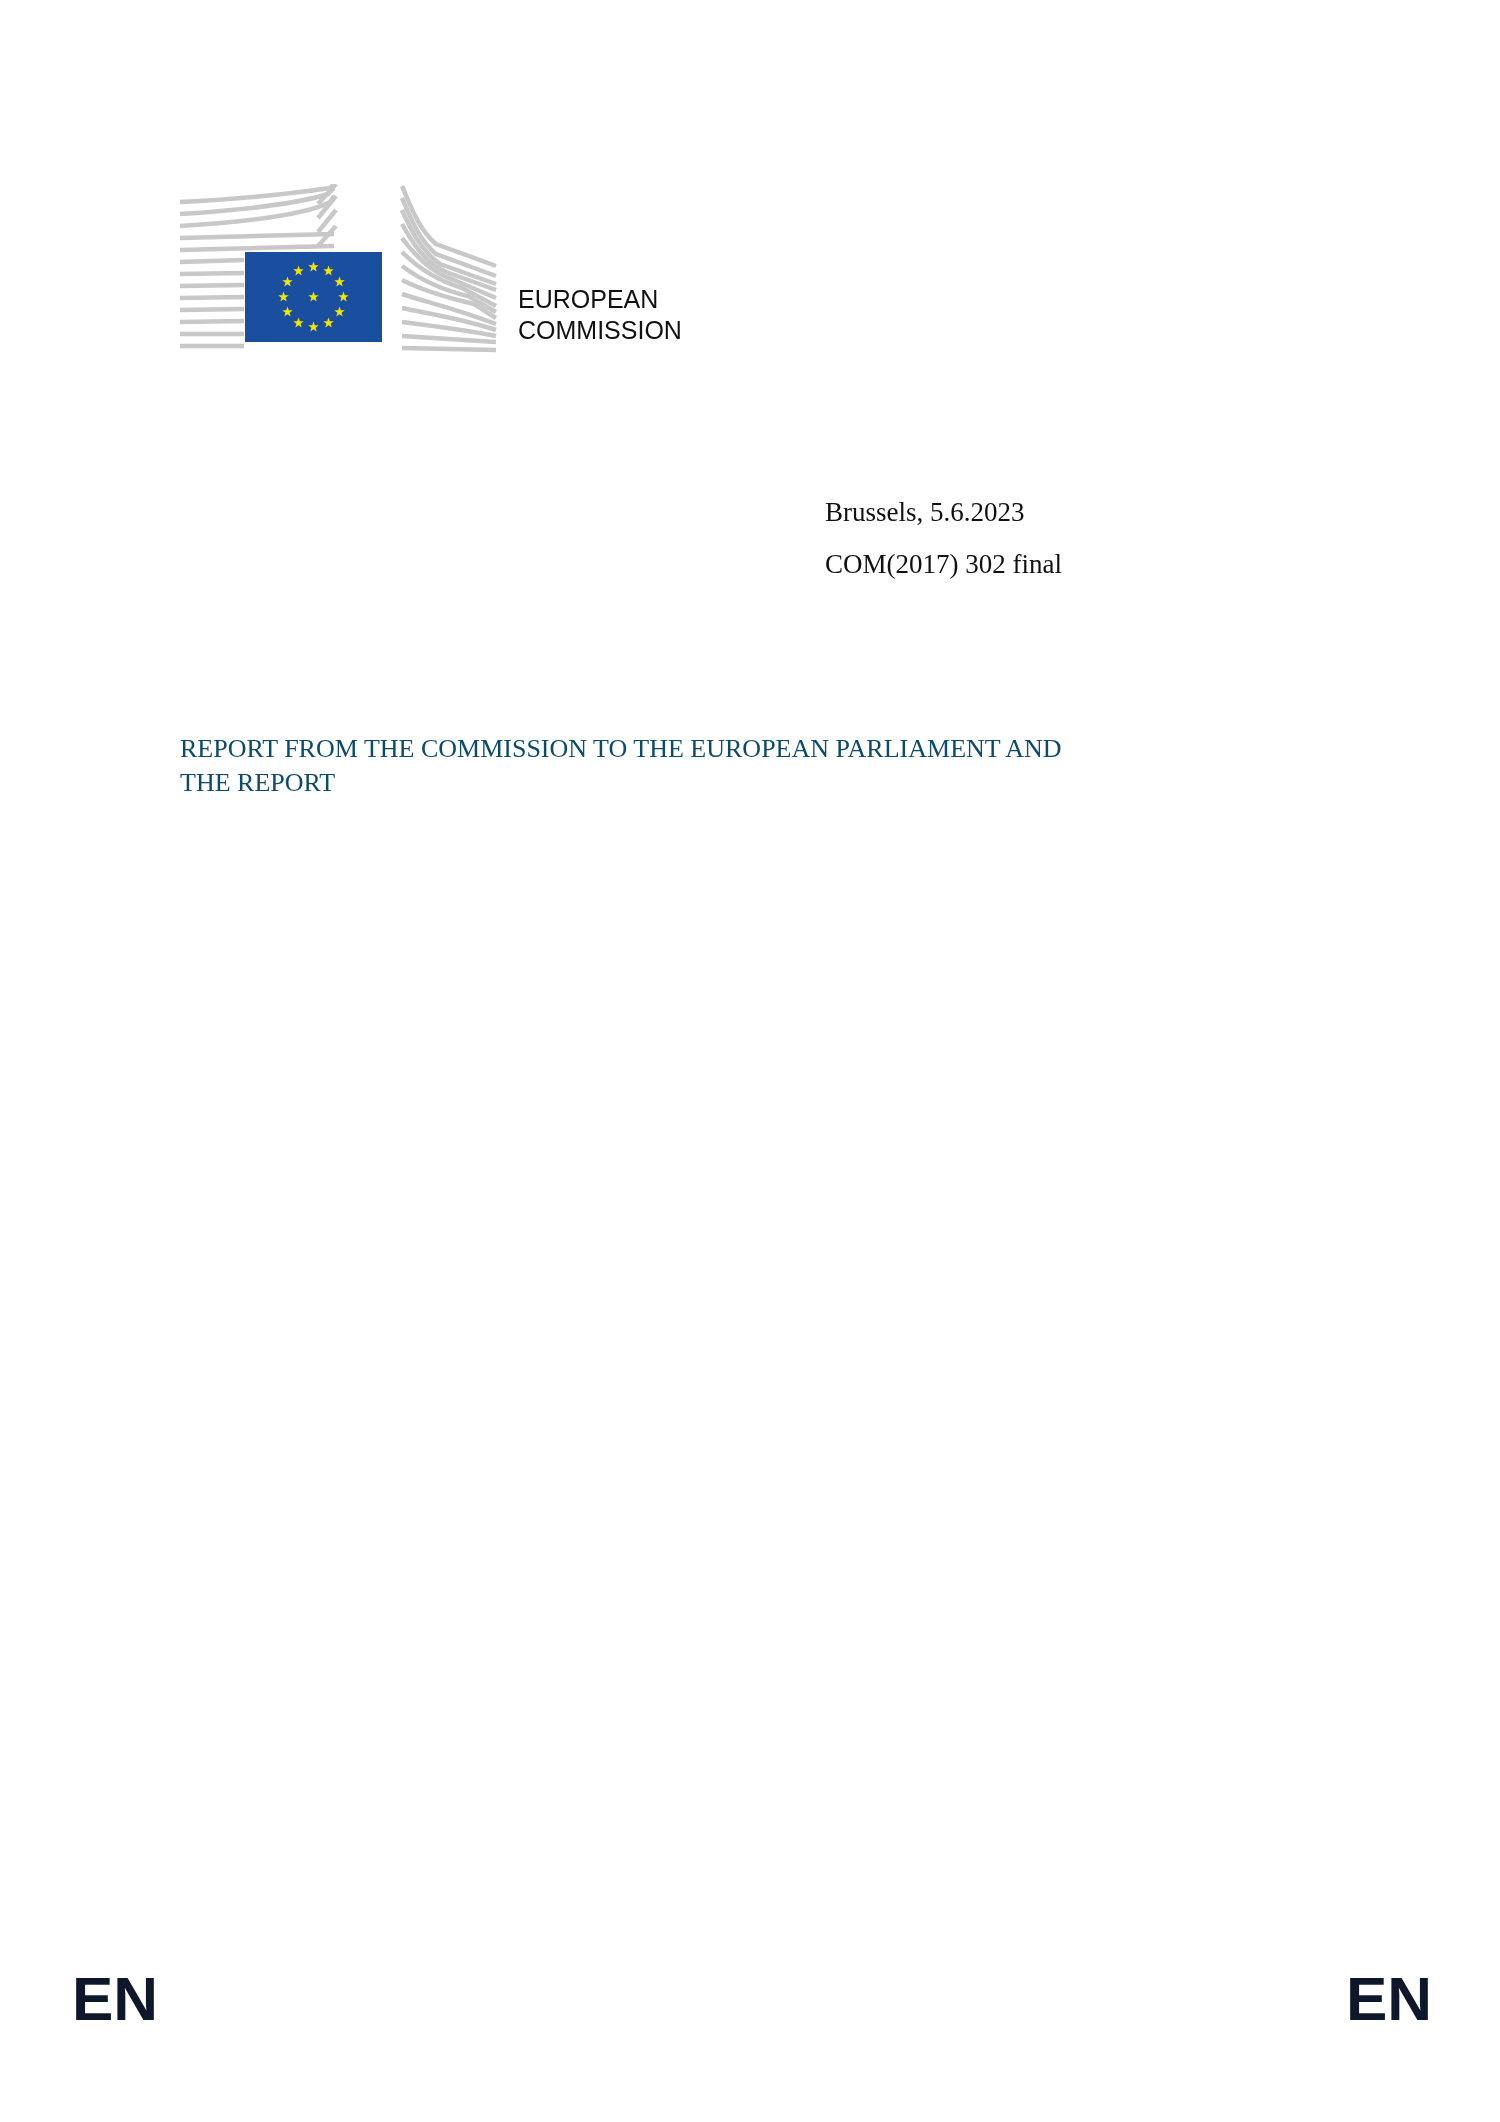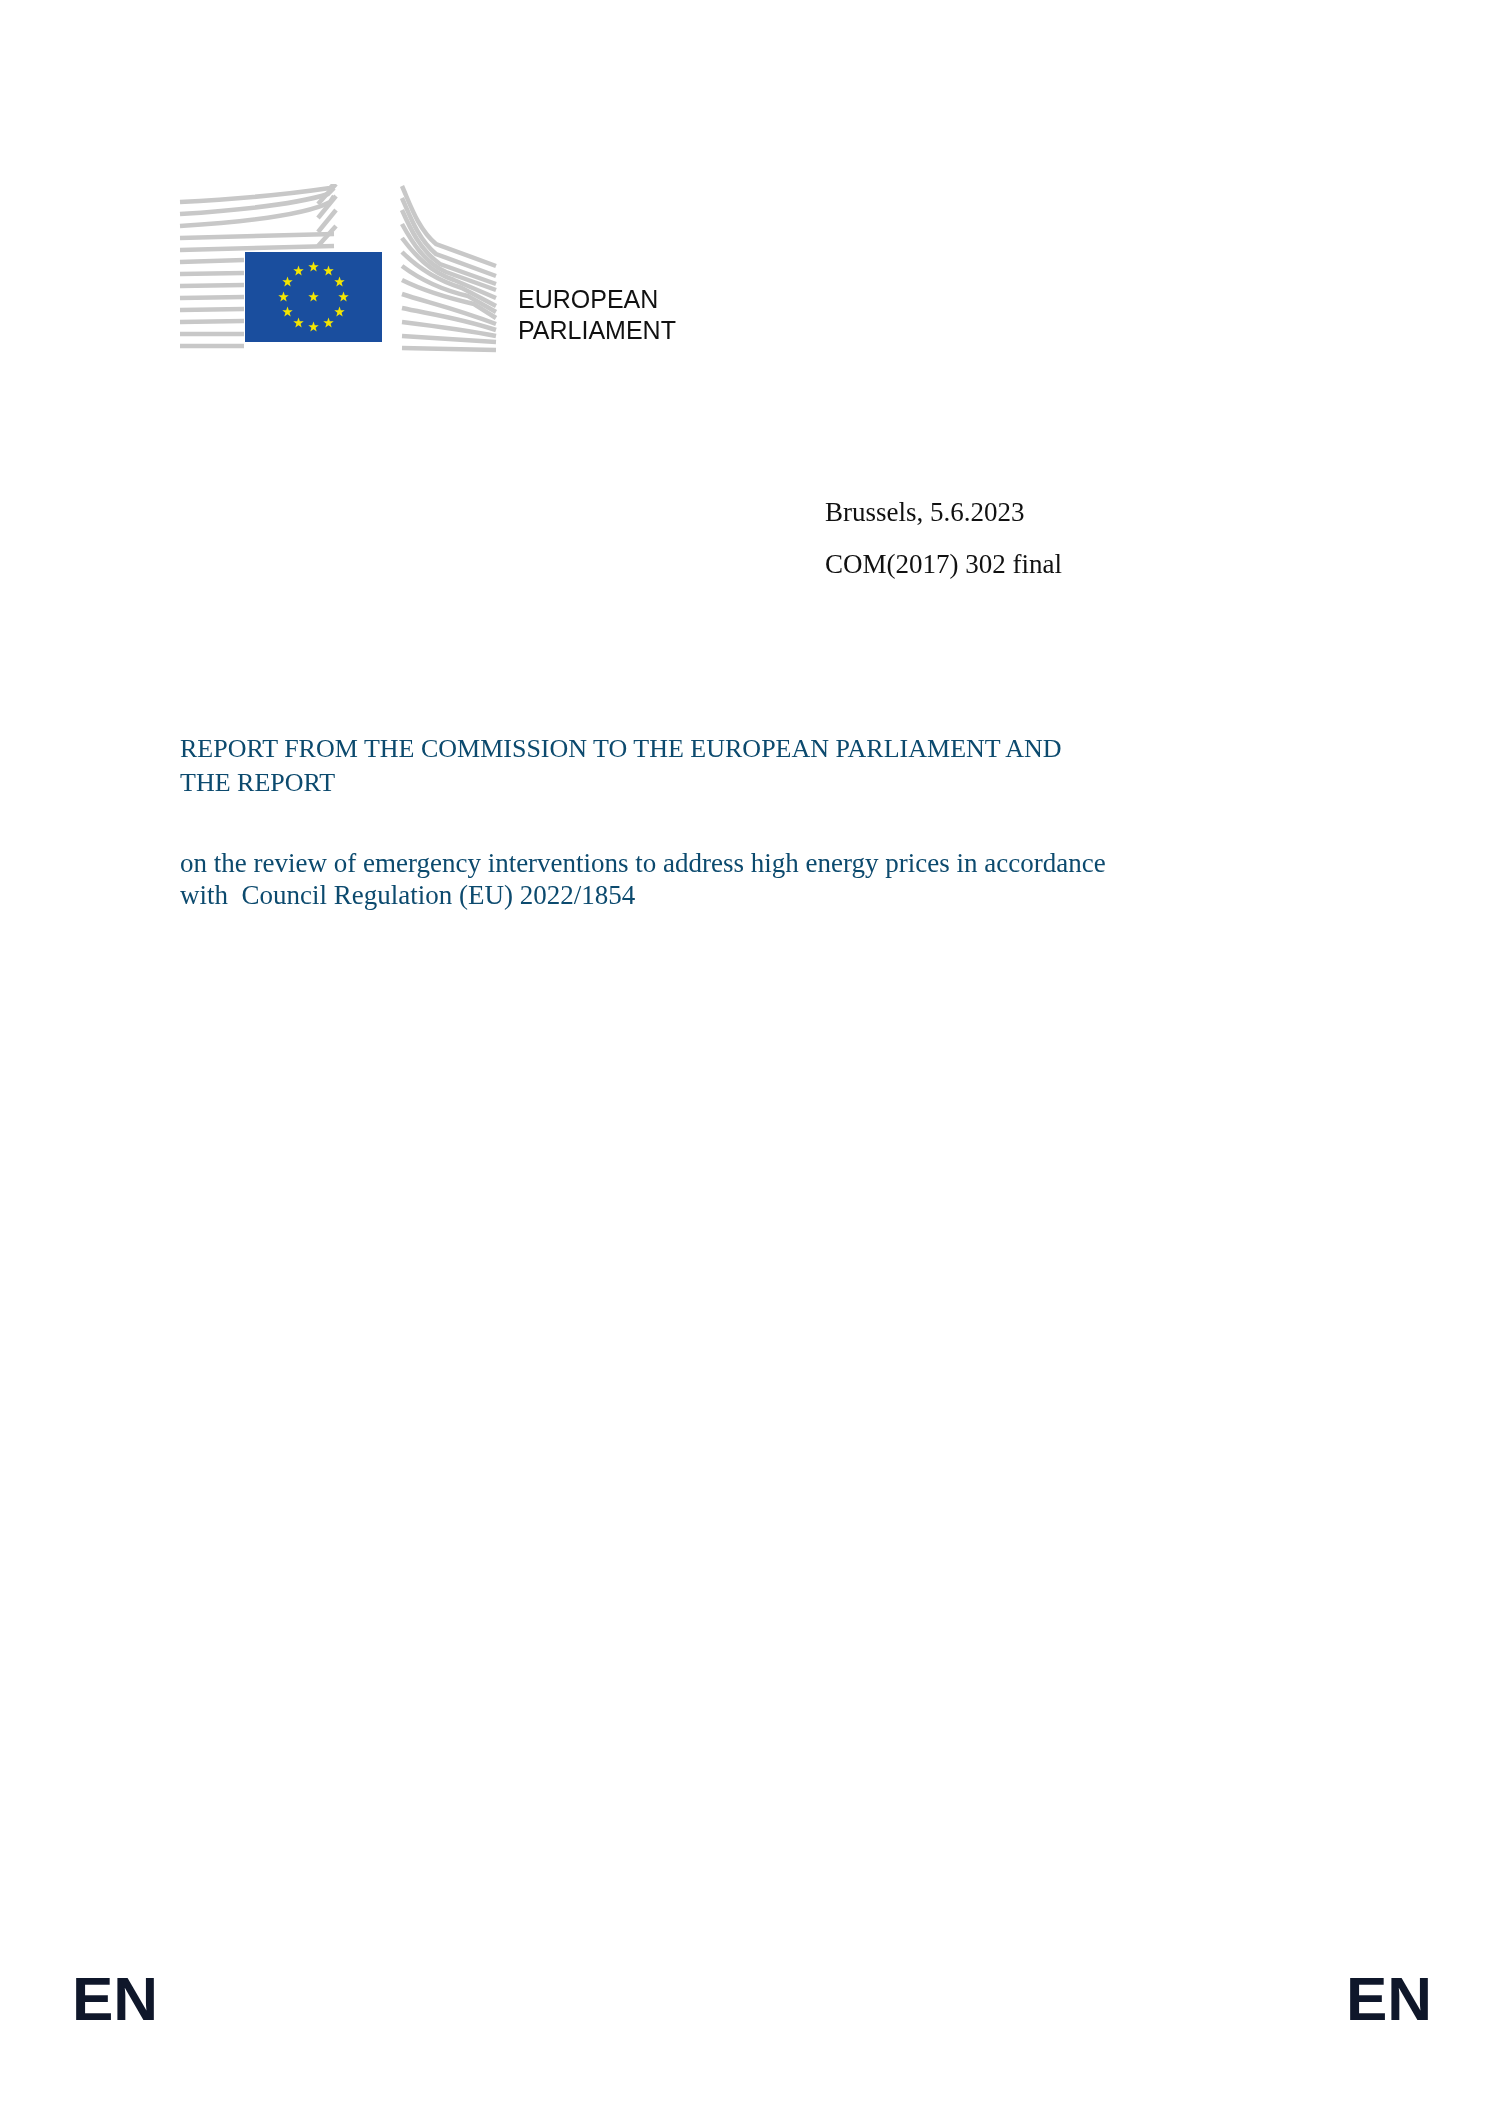--- a/index.html
+++ b/index.html
@@ -85,35 +85,31 @@
         <polygon transform="translate(135.5,143)" points="0,-5.5 1.3,-1.8 5.2,-1.7 2.1,0.7 3.2,4.4 0,2.2 -3.2,4.4 -2.1,0.7 -5.2,-1.7 -1.3,-1.8"></polygon>
         <polygon transform="translate(120.5,139)" points="0,-5.5 1.3,-1.8 5.2,-1.7 2.1,0.7 3.2,4.4 0,2.2 -3.2,4.4 -2.1,0.7 -5.2,-1.7 -1.3,-1.8"></polygon>
         <polygon transform="translate(109.5,128)" points="0,-5.5 1.3,-1.8 5.2,-1.7 2.1,0.7 3.2,4.4 0,2.2 -3.2,4.4 -2.1,0.7 -5.2,-1.7 -1.3,-1.8"></polygon>
         <polygon transform="translate(105.5,113)" points="0,-5.5 1.3,-1.8 5.2,-1.7 2.1,0.7 3.2,4.4 0,2.2 -3.2,4.4 -2.1,0.7 -5.2,-1.7 -1.3,-1.8"></polygon>
         <polygon transform="translate(109.5,98)" points="0,-5.5 1.3,-1.8 5.2,-1.7 2.1,0.7 3.2,4.4 0,2.2 -3.2,4.4 -2.1,0.7 -5.2,-1.7 -1.3,-1.8"></polygon>
         <polygon transform="translate(120.5,87)" points="0,-5.5 1.3,-1.8 5.2,-1.7 2.1,0.7 3.2,4.4 0,2.2 -3.2,4.4 -2.1,0.7 -5.2,-1.7 -1.3,-1.8"></polygon>
       </g>
     </svg>
     <div class="logo-text">
       <div>EUROPEAN</div>
-      <div>PARLIAMENT</div>
+      <div>COMMISSION</div>
     </div>
   </div>
 
   <div class="meta">
     <div>Brussels, 5.6.2023</div>
     <div>COM(2017) 302 final</div>
   </div>
 
   <div class="title-block title">
     <div>REPORT FROM THE COMMISSION TO THE EUROPEAN PARLIAMENT AND</div>
     <div>THE REPORT</div>
   </div>
 
-  <div class="title-block subtitle">
-    <div>on the review of emergency interventions to address high energy prices in accordance</div>
-    <div style="white-space: pre;">with  Council Regulation (EU) 2022/1854</div>
-  </div>
 
   <div class="lang lang-left">EN</div>
   <div class="lang lang-right">EN</div>
 
 </div>
 
 </body></html>

